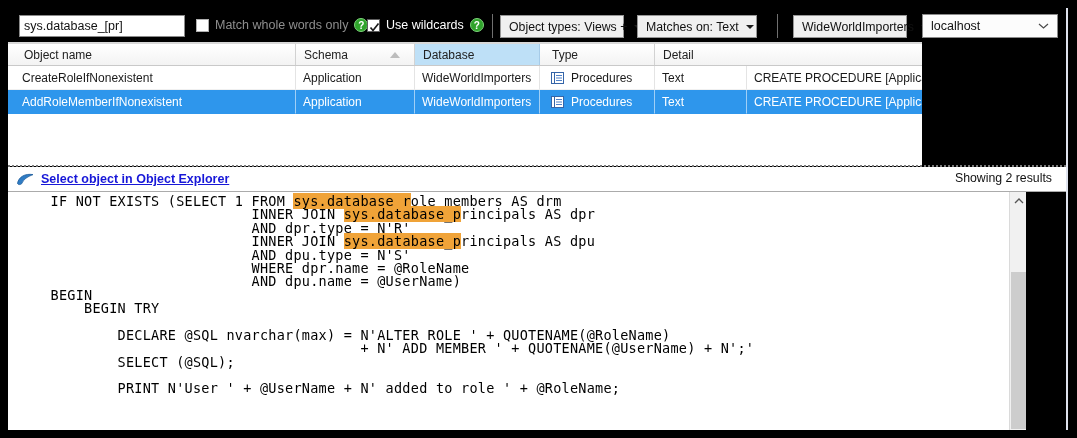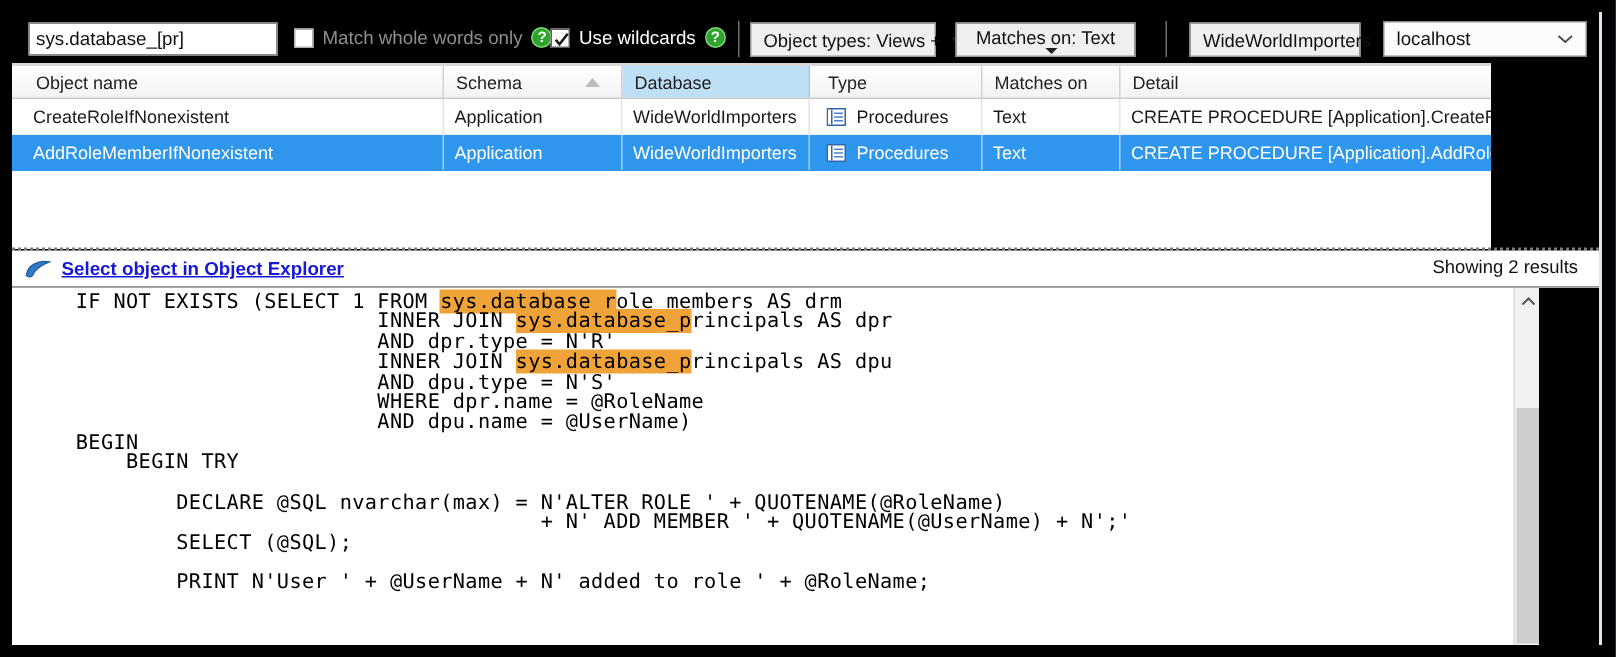--- a/index.html
+++ b/index.html
@@ -21,27 +21,27 @@
   .chk-label.enabled{color:#fff;}
   .help-icon{width:14px;height:14px;border-radius:50%;background:#2fa32b;color:#fff;
              font-size:10px;font-weight:bold;display:flex;align-items:center;justify-content:center;
              border:1px solid #7dd47a;flex:0 0 auto;}
   .tb-sep{position:absolute;top:14px;width:1px;height:24px;background:#707070;}
   .dd-btn{position:absolute;top:15px;height:23px;background:#f0f0f0;border:1px solid #979797;
           display:flex;align-items:center;padding:0 8px;font-size:12.3px;color:#111;
           white-space:nowrap;cursor:default;}
   .dd-btn .caret{width:0;height:0;border-left:4px solid transparent;border-right:4px solid transparent;
                  border-top:4px solid #1e1e1e;margin-left:7px;}
-  .dd-btn.spread{justify-content:center;flex-direction:column;}
+  .dd-btn.spread{justify-content:flex-start;}
   .combo{position:absolute;top:14px;height:24px;background:#fcfcfc;border:1px solid #8a8a8a;
          display:flex;align-items:center;justify-content:space-between;padding:0 8px;
          font-size:12.5px;color:#111;}
 
   
-  .grid{position:absolute;left:8px;top:42px;width:986px;height:124px;background:#fff;
+  .grid{position:absolute;left:8px;top:42px;width:914px;height:124px;background:#fff;
         border-top:2px solid #d8d8d8;}
   .grid-row{display:grid;grid-template-columns:288px 119px 125px 115px 92px 1fr;width:100%;}
   .hdr{height:22px;background:linear-gradient(#ffffff,#f3f3f3);border-bottom:1px solid #c9c9c9;}
   .hdr-cell{display:flex;align-items:center;border-right:1px solid #d2d2d2;
             font-size:12px;color:#222;padding:0 8px;white-space:nowrap;overflow:hidden;cursor:default;}
   .hdr-cell.first{padding-left:16px;}
   .hdr-cell.hl{background:#bee0f7;border-right-color:#a6cbe8;}
   .sort-up{width:0;height:0;border-left:5px solid transparent;border-right:5px solid transparent;
            border-bottom:6px solid #bdbdbd;margin-left:auto;margin-right:6px;}
   .row{height:24px;}
@@ -128,21 +128,20 @@
 
   <div class="grid">
     <div class="grid-row hdr">
       <div class="hdr-cell first">Object name</div>
       <div class="hdr-cell">
         <span>Schema</span>
         <span class="sort-up"></span>
       </div>
       <div class="hdr-cell hl">Database</div>
       <div class="hdr-cell" style="padding-left:12px;">Type</div>
-      <div class="hdr-cell">Matches on</div>
       <div class="hdr-cell" style="border-right:none;">Detail</div>
     </div>
 
     <div class="grid-row row">
       <div class="cell" style="padding-left:14px;">CreateRoleIfNonexistent</div>
       <div class="cell">Application</div>
       <div class="cell">WideWorldImporters</div>
       <div class="cell" style="padding-left:11px;">
         <span class="type-icon">
           <svg width="13" height="12" viewBox="0 0 13 12">

